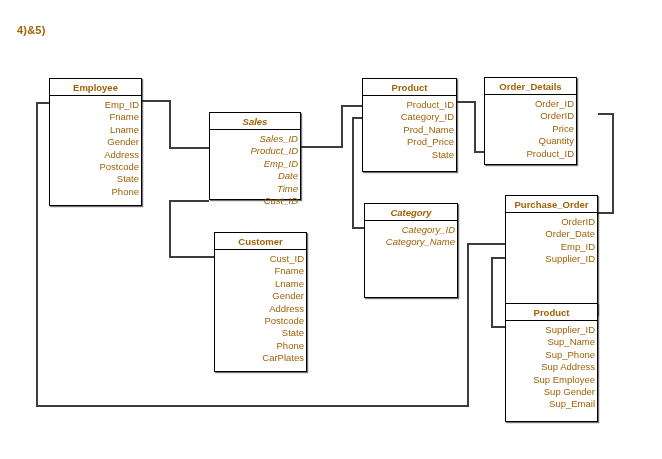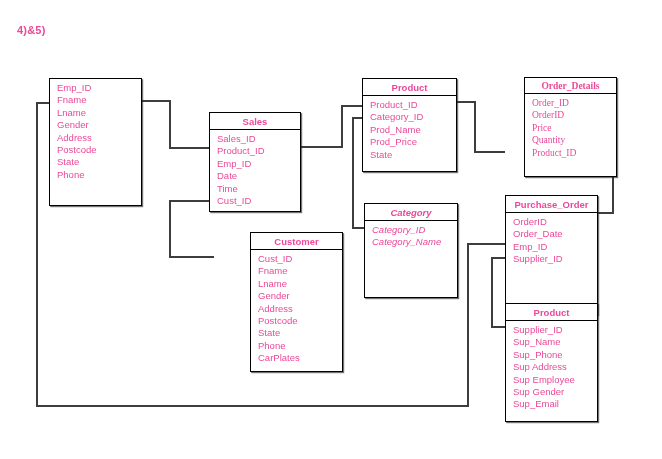--- a/index.html
+++ b/index.html
@@ -7,21 +7,21 @@
     padding: 0;
     background: #ffffff;
   }
   .stage {
     position: relative;
     width: 662px;
     height: 459px;
     background: #ffffff;
     overflow: hidden;
     font-family: "Liberation Sans", sans-serif;
-    color: #ec4899;
+    color: #a16207;
   }
   .page-label {
     position: absolute;
     left: 17px;
     top: 24px;
     font-size: 11px;
     font-weight: 700;
     letter-spacing: 0.2px;
   }
   .connector-layer {
@@ -48,20 +48,21 @@
     font-size: 9.5px;
     font-weight: 700;
     text-align: center;
     padding: 3px 2px 2px 2px;
     border-bottom: 1.6px solid #000;
     white-space: nowrap;
     overflow: hidden;
   }
   .tbl-fields {
     padding: 3px 2px 0 7px;
+    text-align: right;
   }
   .tbl-field {
     font-size: 9.5px;
     line-height: 12.4px;
     white-space: nowrap;
   }
 </style>
 </head>
 <body>
 
@@ -74,43 +75,44 @@
       <polyline points="301,147 342,147 342,106 362,106"></polyline>
       <polyline points="362,118 353,118 353,228 364,228"></polyline>
       <polyline points="457,102 475,102 475,152 505,152"></polyline>
       <polyline points="598,114 613,114 613,213 598,213"></polyline>
       <polyline points="505,258 492,258 492,327 505,327"></polyline>
       <polyline points="49,103 37,103 37,406 468,406 468,244 505,244"></polyline>
     </svg>
 
   <div id="canvas">
       <div class="entity" style="left: 49px; top: 78px; width: 93px; height: 128px;">
+    <div class="tbl-header">Employee</div>
     <div class="tbl-fields">
           <div class="tbl-field">Emp_ID</div>
           <div class="tbl-field">Fname</div>
           <div class="tbl-field">Lname</div>
           <div class="tbl-field">Gender</div>
           <div class="tbl-field">Address</div>
           <div class="tbl-field">Postcode</div>
           <div class="tbl-field">State</div>
           <div class="tbl-field">Phone</div>
         </div>
   </div>
-      <div class="entity" style="left: 209px; top: 112px; width: 92px; height: 100px;">
+      <div class="entity" style="left: 209px; top: 112px; width: 92px; height: 88px; font-style: italic;">
     <div class="tbl-header">Sales</div>
     <div class="tbl-fields">
           <div class="tbl-field">Sales_ID</div>
           <div class="tbl-field">Product_ID</div>
           <div class="tbl-field">Emp_ID</div>
           <div class="tbl-field">Date</div>
           <div class="tbl-field">Time</div>
           <div class="tbl-field">Cust_ID</div>
         </div>
   </div>
-      <div class="entity" style="left: 214px; top: 232px; width: 93px; height: 140px; margin-left: 36px;">
+      <div class="entity" style="left: 214px; top: 232px; width: 93px; height: 140px;">
     <div class="tbl-header">Customer</div>
     <div class="tbl-fields">
           <div class="tbl-field">Cust_ID</div>
           <div class="tbl-field">Fname</div>
           <div class="tbl-field">Lname</div>
           <div class="tbl-field">Gender</div>
           <div class="tbl-field">Address</div>
           <div class="tbl-field">Postcode</div>
           <div class="tbl-field">State</div>
           <div class="tbl-field">Phone</div>
@@ -127,21 +129,21 @@
           <div class="tbl-field">State</div>
         </div>
   </div>
       <div class="entity" style="left: 364px; top: 203px; width: 94px; height: 95px; font-style: italic;">
     <div class="tbl-header">Category</div>
     <div class="tbl-fields">
           <div class="tbl-field">Category_ID</div>
           <div class="tbl-field">Category_Name</div>
         </div>
   </div>
-      <div class="entity" style="left: 524px; top: 77px; width: 93px; height: 100px; font-family: Liberation Serif, serif;">
+      <div class="entity" style="left: 484px; top: 77px; width: 93px; height: 88px;">
     <div class="tbl-header">Order_Details</div>
     <div class="tbl-fields">
           <div class="tbl-field">Order_ID</div>
           <div class="tbl-field">OrderID</div>
           <div class="tbl-field">Price</div>
           <div class="tbl-field">Quantity</div>
           <div class="tbl-field">Product_ID</div>
         </div>
   </div>
       <div class="entity" style="left: 505px; top: 195px; width: 93px; height: 120px;">

